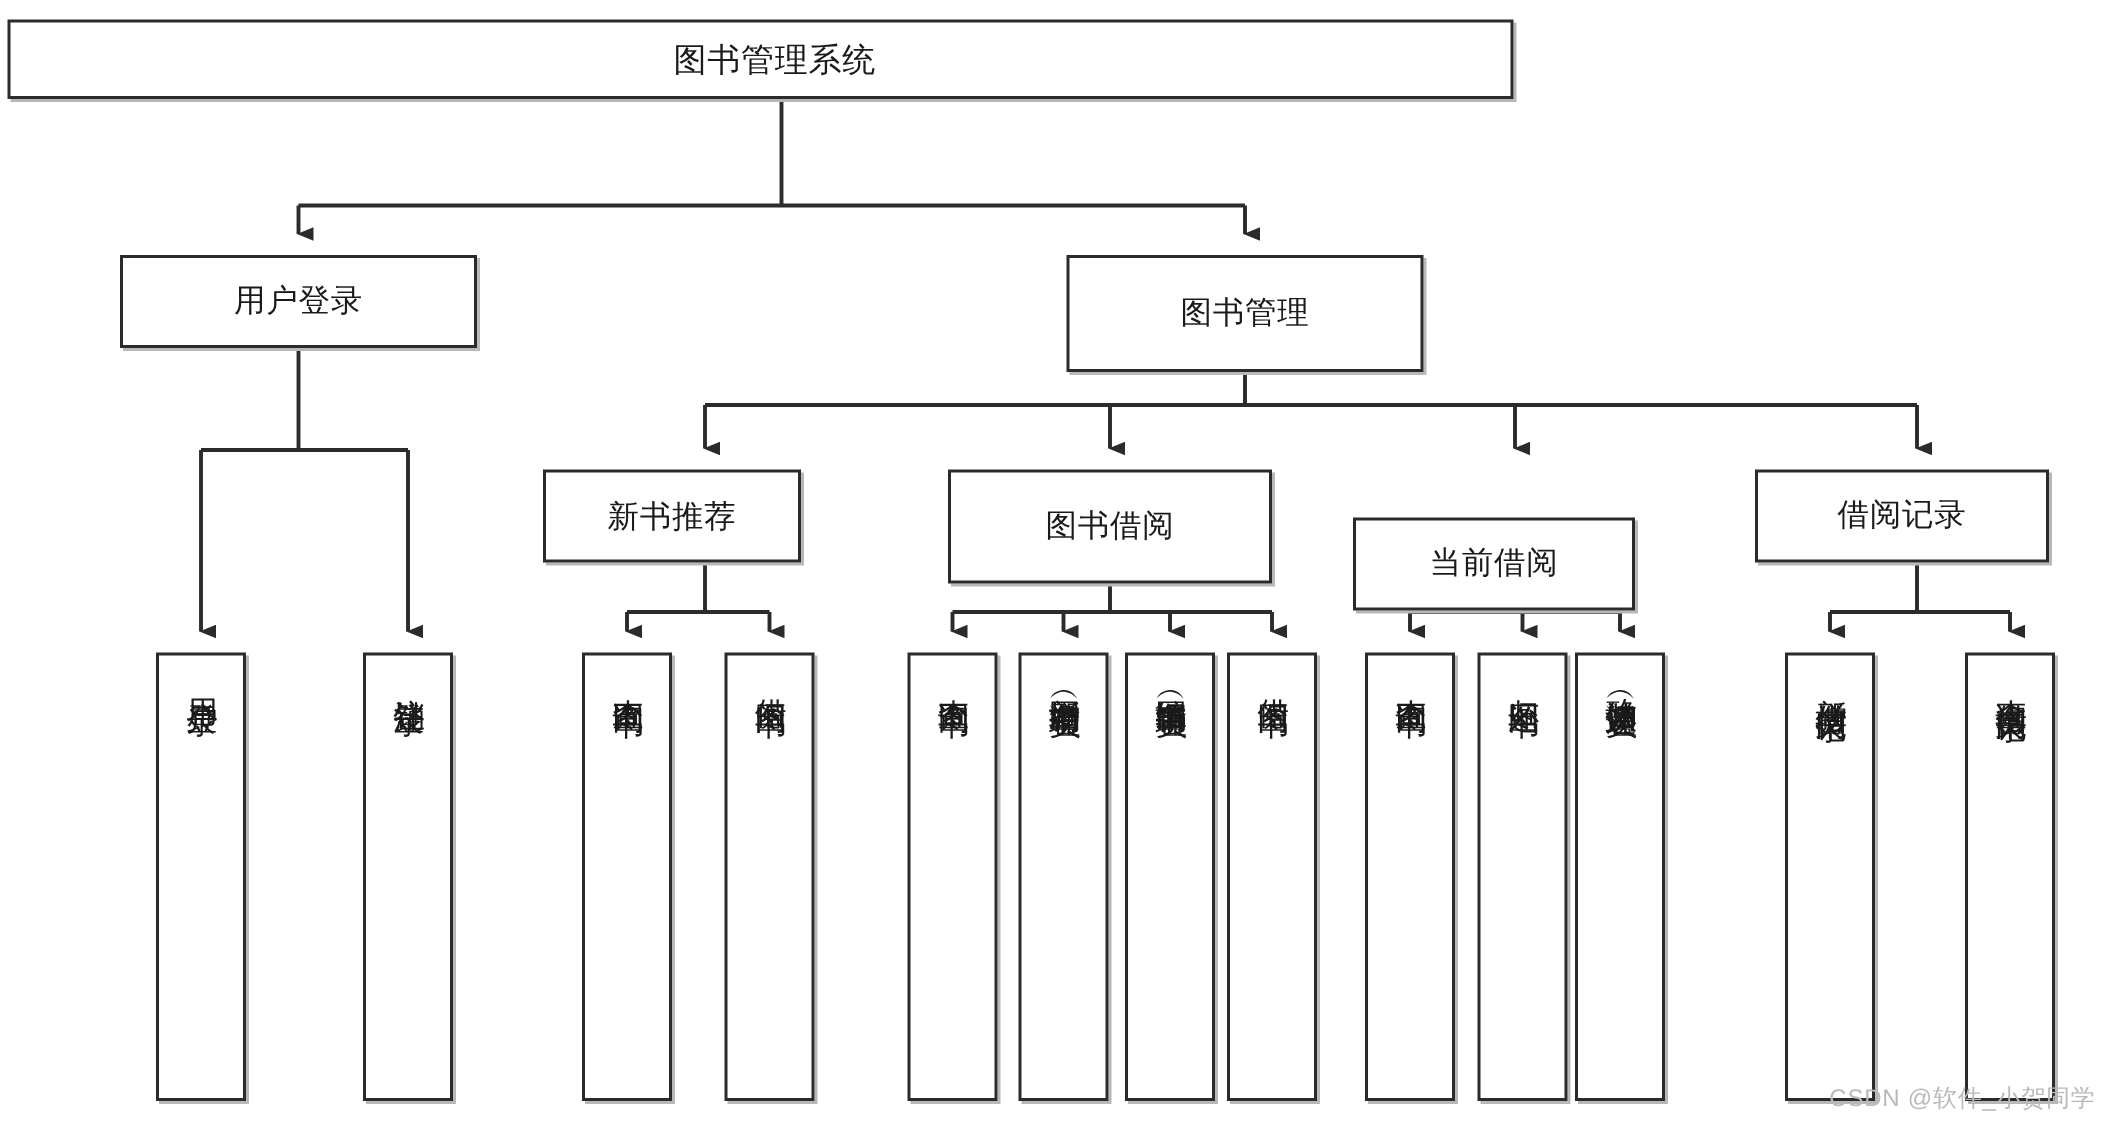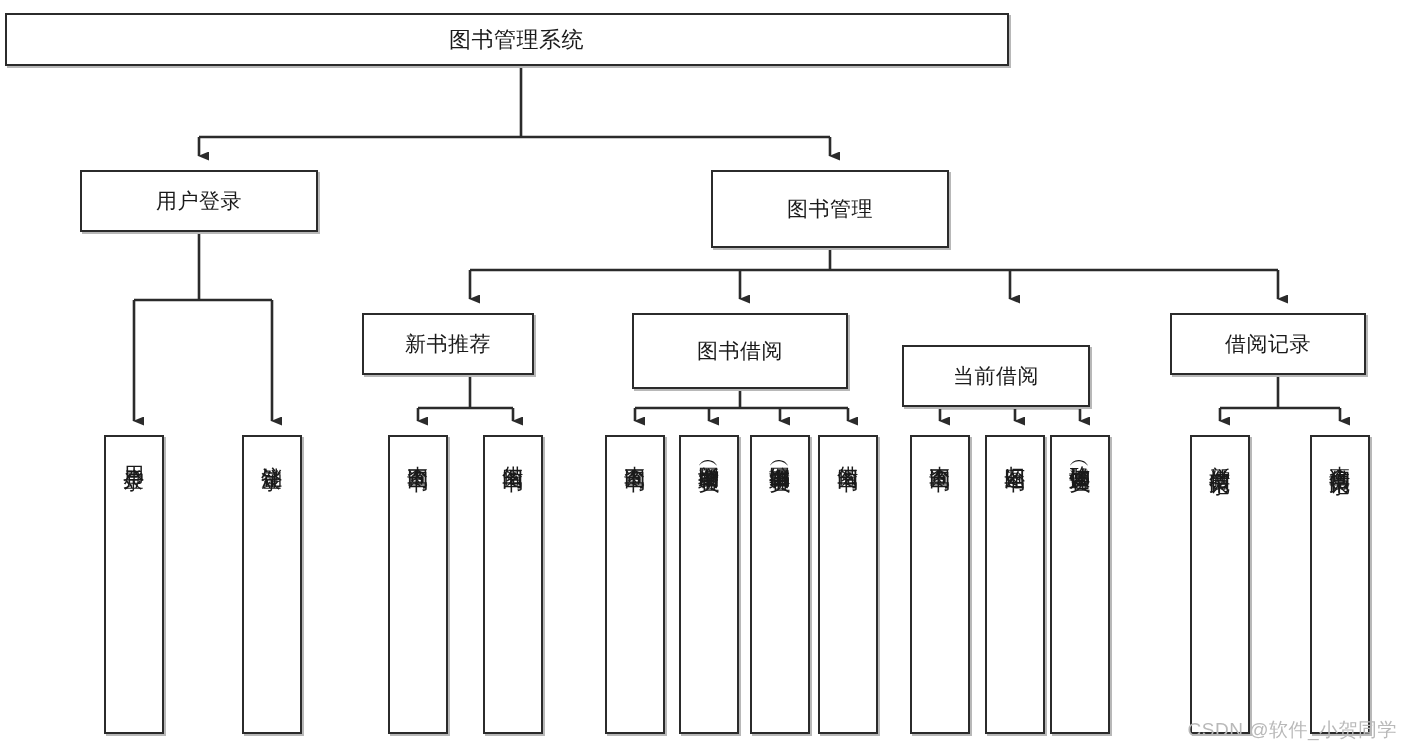--- a/index.html
+++ b/index.html
@@ -65,21 +65,21 @@
     white-space: normal;
     max-height: 100%;
   }
   .node.vertical.tall-text .node-label {
     letter-spacing: 1px;
   }
   #watermark {
     position: absolute;
     right: 8px;
     bottom: 4px;
-    font-size: 19px;
+    font-size: 16px;
     color: #b9b9b9;
     letter-spacing: 0.5px;
     white-space: nowrap;
     user-select: none;
     text-align: center;
   }
 </style>
 </head>
 <body>
 

